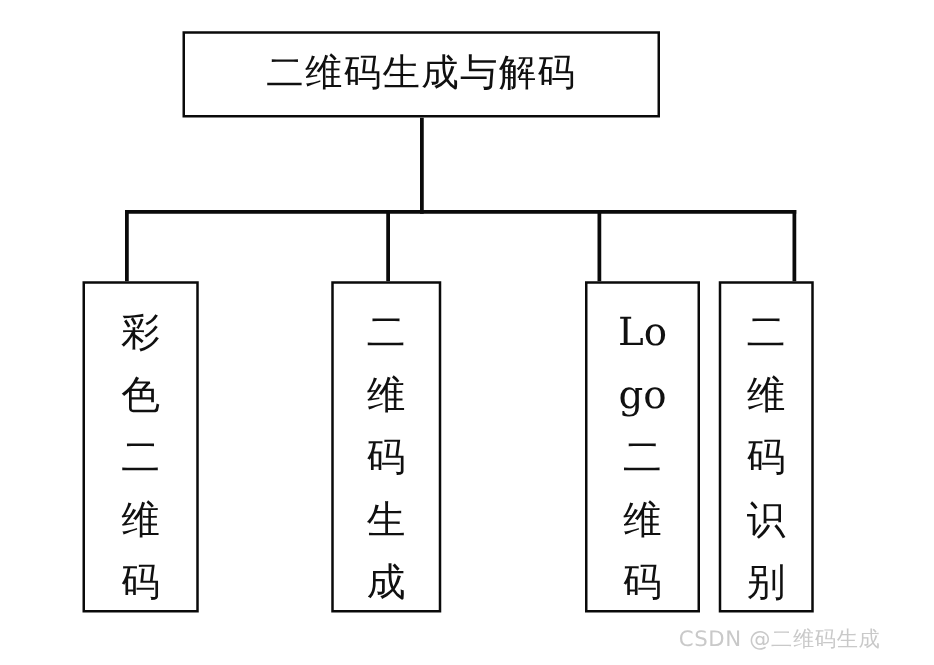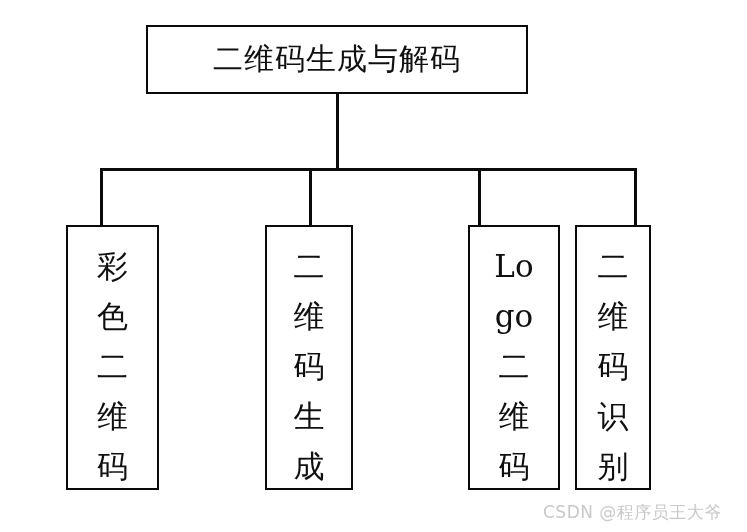--- a/index.html
+++ b/index.html
@@ -121,15 +121,15 @@
   </div>
 
   <div class="node leaf leaf-3">
     <span class="label">Logo二维码</span>
   </div>
 
   <div class="node leaf leaf-4">
     <span class="label">二维码识别</span>
   </div>
 
-  <div class="watermark">CSDN @程序员王大爷</div>
+  <div class="watermark">CSDN @二维码生成</div>
 
 </div>
 
 </body></html>

